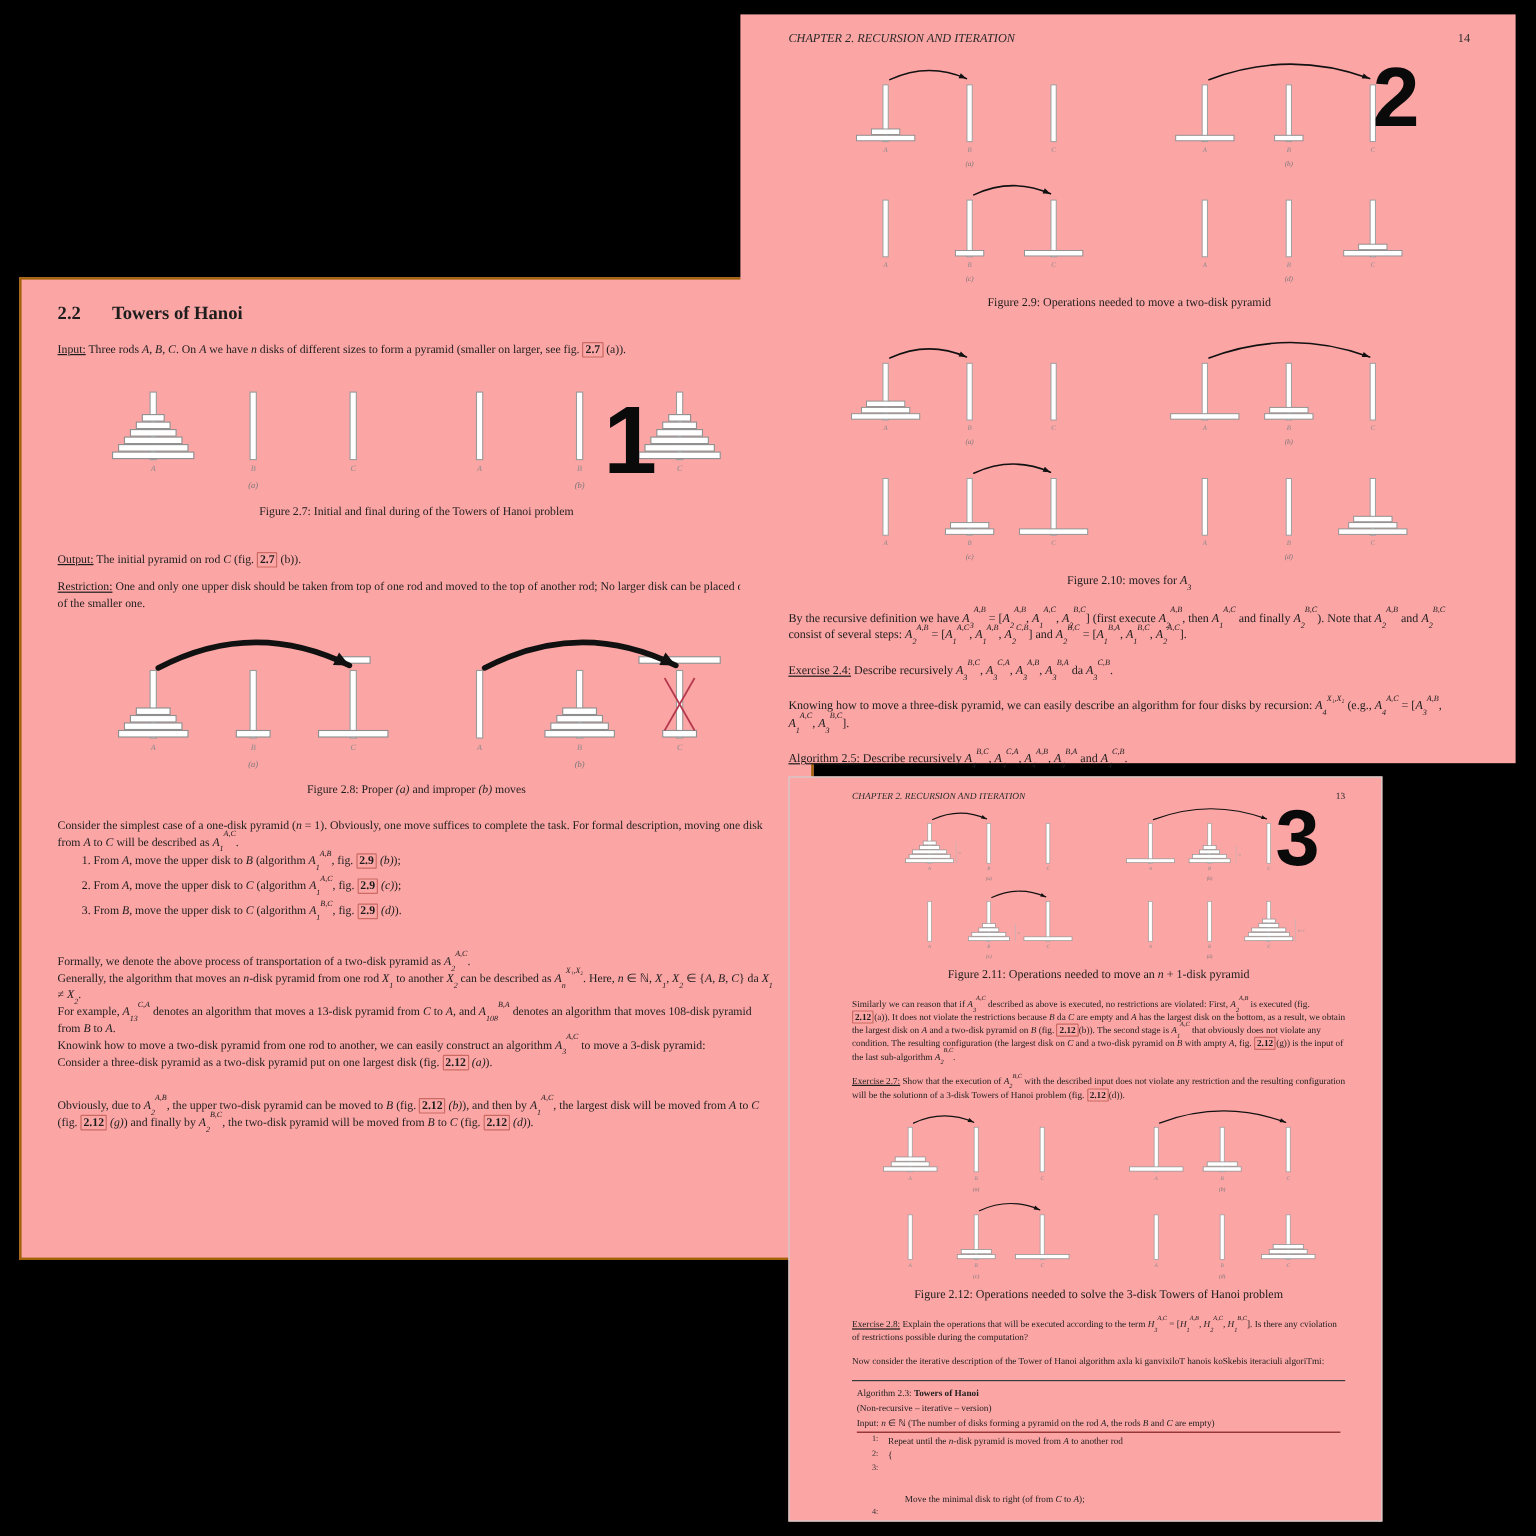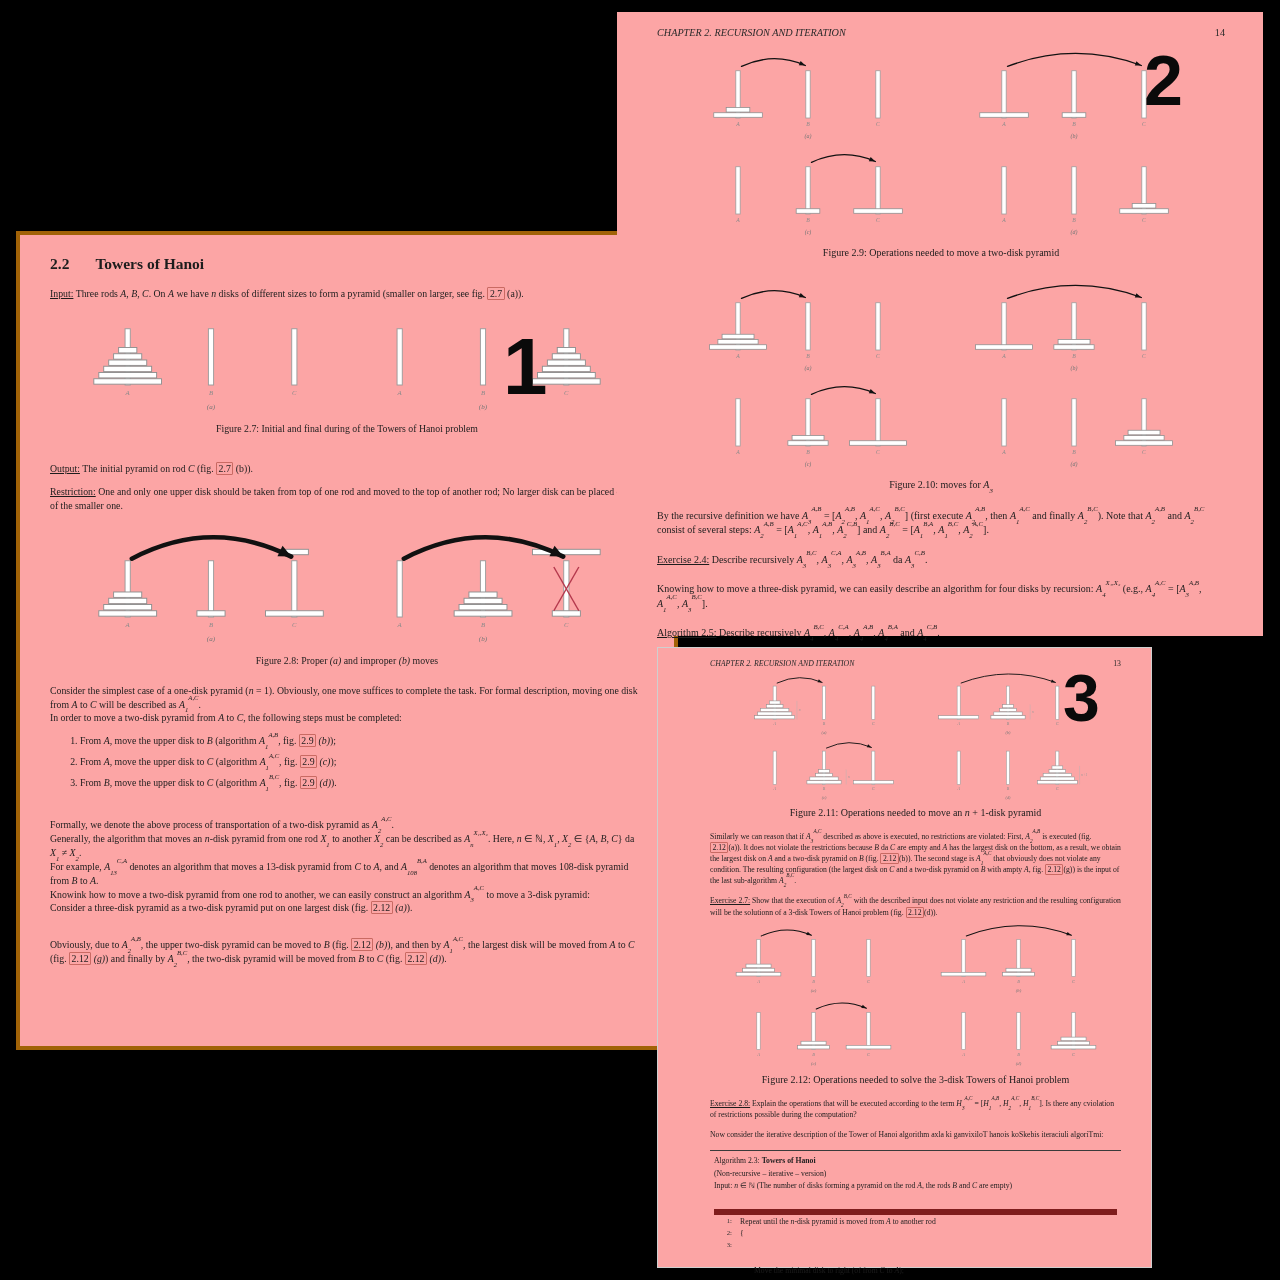--- a/index.html
+++ b/index.html
@@ -1,28 +1,28 @@
 <!DOCTYPE html>
 <html><head>
 <meta charset="utf-8">
 <style>
   html,body{margin:0;padding:0;background:#000;}
   #canvas{position:relative;width:1280px;height:1280px;background:#000;overflow:hidden;
           font-family:"Liberation Serif", serif;color:#1d1d1d;}
   .page{position:absolute;background:#fca5a5;box-sizing:border-box;}
-  #page1{left:16px;top:231px;width:662px;height:819px;padding:14px 30px 10px 30px;font-size:9.8px;line-height:1.42;border:4px solid #a16207;}
+  #page1{left:16px;top:231px;width:662px;height:819px;padding:14px 30px 10px 30px;font-size:9.8px;line-height:1.42;border:2px solid #a16207;}
   #page2{left:617px;top:12px;width:646px;height:624px;padding:14px 38px 10px 40px;font-size:10px;line-height:1.45;}
   #page3{left:657px;top:647px;width:495px;height:621px;padding:10px 30px 8px 52px;font-size:7.7px;line-height:1.45;border:1px solid #cfcfcf;}
   p{margin:0 0 9px 0;}
   .tight{margin:0;}
   i{font-style:italic;}
   sup,sub{font-size:68%;line-height:0;}
   sup{position:relative;top:-0.45em;font-style:italic;}
   sub{position:relative;top:0.28em;}
-  .ref{border:1px solid #c96a63;padding:0 1.5px;border-radius:1px;}
+  .ref{border:1px solid #c96a63;padding:0 1.5px;border-radius:1px;font-weight:bold;}
   .ul{text-decoration:underline;}
   
   .sec-head{font-size:15.5px;font-weight:bold;margin:4px 0 12px 0;}
   .sec-head .num{margin-right:26px;}
   .runhead{display:flex;justify-content:space-between;font-style:italic;color:#2a2a2a;margin-bottom:14px;}
   #page2 .runhead{font-size:10.2px;}
   #page3 .runhead{font-size:7.8px;margin-bottom:6px;}
   .runhead .pg{font-style:normal;}
   
   .figrow{display:flex;justify-content:center;gap:22px;margin:6px 0 2px 0;}
@@ -43,21 +43,21 @@
   .noteline{stroke:#b5b5b5;stroke-width:0.7;}
   .notetxt{font:italic 5.8px "Liberation Serif",serif;fill:#999;}
   .cross{stroke:#b5394d;stroke-width:1.4;}
   
   ol.steps{margin:2px 0 14px 0;padding-left:30px;}
   ol.steps li{margin-bottom:7px;}
   
   .algbox{border-top:1.6px solid #3a3a3a;border-bottom:1.6px solid #3a3a3a;margin:10px 0 10px 0;padding:3px 4px 5px 4px;}
   .algbox .alg-head{margin:1px 0;}
   .alg-title{font-weight:bold;}
-  .alg-input{border-bottom:6px solid #7f1d1d;padding-bottom:18px;margin-bottom:3px;}
+  .alg-input{border-bottom:1px solid #7f1d1d;padding-bottom:2px;margin-bottom:3px;}
   .alg-line{display:flex;margin:1px 0;}
   .alg-line .n{width:18px;text-align:right;margin-right:8px;font-size:6.8px;color:#333;flex:none;}
   .alg-line.ind .t{padding-left:14px;margin-top:25px;}
   .alg-end{font-weight:bold;padding-left:26px;margin-top:2px;}
   
   .bignum{position:absolute;font-family:"Liberation Sans",sans-serif;font-weight:700;color:#0a0a0a;line-height:1;}
   #num1{left:503px;top:327px;font-size:80px;}
   #num2{left:1144px;top:46px;font-size:70px;}
   #num3{left:1063px;top:665px;font-size:66px;}
   .gap6{height:6px;}.gap10{height:10px;}.gap14{height:14px;}
@@ -151,21 +151,20 @@
             <line class="cross" x1="188" y1="24" x2="212" y2="66"></line>
             <line class="cross" x1="212" y1="24" x2="188" y2="66"></line>
             <path d="M 44 16 Q 120.5 -24 197 14" fill="none" stroke="#111" stroke-width="4.4" stroke-linecap="round"></path>
             <polygon fill="#111" points="197,14 183.8,13.6 188.7,3.7"></polygon>
             <text class="sublbl" x="120" y="95">(b)</text>
           </svg>
         </div>
       </div>
     <p class="caption">Figure 2.8: Proper <i>(a)</i> and improper <i>(b)</i> moves</p>
     <p class="tight">Consider the simplest case of a one-disk pyramid (<i>n</i> = 1). Obviously, one move suffices to complete the task. For formal description, moving one disk from <i>A</i> to <i>C</i> will be described as <i>A</i><sub><i>1</i></sub><sup>A,C</sup>.</p>
-    <p>In order to move a two-disk pyramid from <i>A</i> to <i>C</i>, the following steps must be completed:</p>
     <ol class="steps">
       <li>From <i>A</i>, move the upper disk to <i>B</i> (algorithm <i>A</i><sub><i>1</i></sub><sup>A,B</sup>, fig. <span class="ref">2.9</span> <i>(b)</i>);</li>
       <li>From <i>A</i>, move the upper disk to <i>C</i> (algorithm <i>A</i><sub><i>1</i></sub><sup>A,C</sup>, fig. <span class="ref">2.9</span> <i>(c)</i>);</li>
       <li>From <i>B</i>, move the upper disk to <i>C</i> (algorithm <i>A</i><sub><i>1</i></sub><sup>B,C</sup>, fig. <span class="ref">2.9</span> <i>(d)</i>).</li>
     </ol>
     <div class="gap14"></div>
     <p class="tight">Formally, we denote the above process of transportation of a two-disk pyramid as <i>A</i><sub><i>2</i></sub><sup>A,C</sup>.</p>
     <p class="tight">Generally, the algorithm that moves an <i>n</i>-disk pyramid from one rod <i>X</i><sub><i>1</i></sub> to another <i>X</i><sub><i>2</i></sub> can be described as <i>A</i><sub><i>n</i></sub><sup>X₁,X₂</sup>. Here, <i>n</i> ∈ ℕ, <i>X</i><sub><i>1</i></sub>, <i>X</i><sub><i>2</i></sub> ∈ {<i>A</i>, <i>B</i>, <i>C</i>} da <i>X</i><sub><i>1</i></sub> ≠ <i>X</i><sub><i>2</i></sub>.</p>
     <p class="tight">For example, <i>A</i><sub><i>13</i></sub><sup>C,A</sup> denotes an algorithm that moves a 13-disk pyramid from <i>C</i> to <i>A</i>, and <i>A</i><sub><i>108</i></sub><sup>B,A</sup> denotes an algorithm that moves 108-disk pyramid from <i>B</i> to <i>A</i>.</p>
     <p class="tight">Knowink how to move a two-disk pyramid from one rod to another, we can easily construct an algorithm <i>A</i><sub><i>3</i></sub><sup>A,C</sup> to move a 3-disk pyramid:</p>

